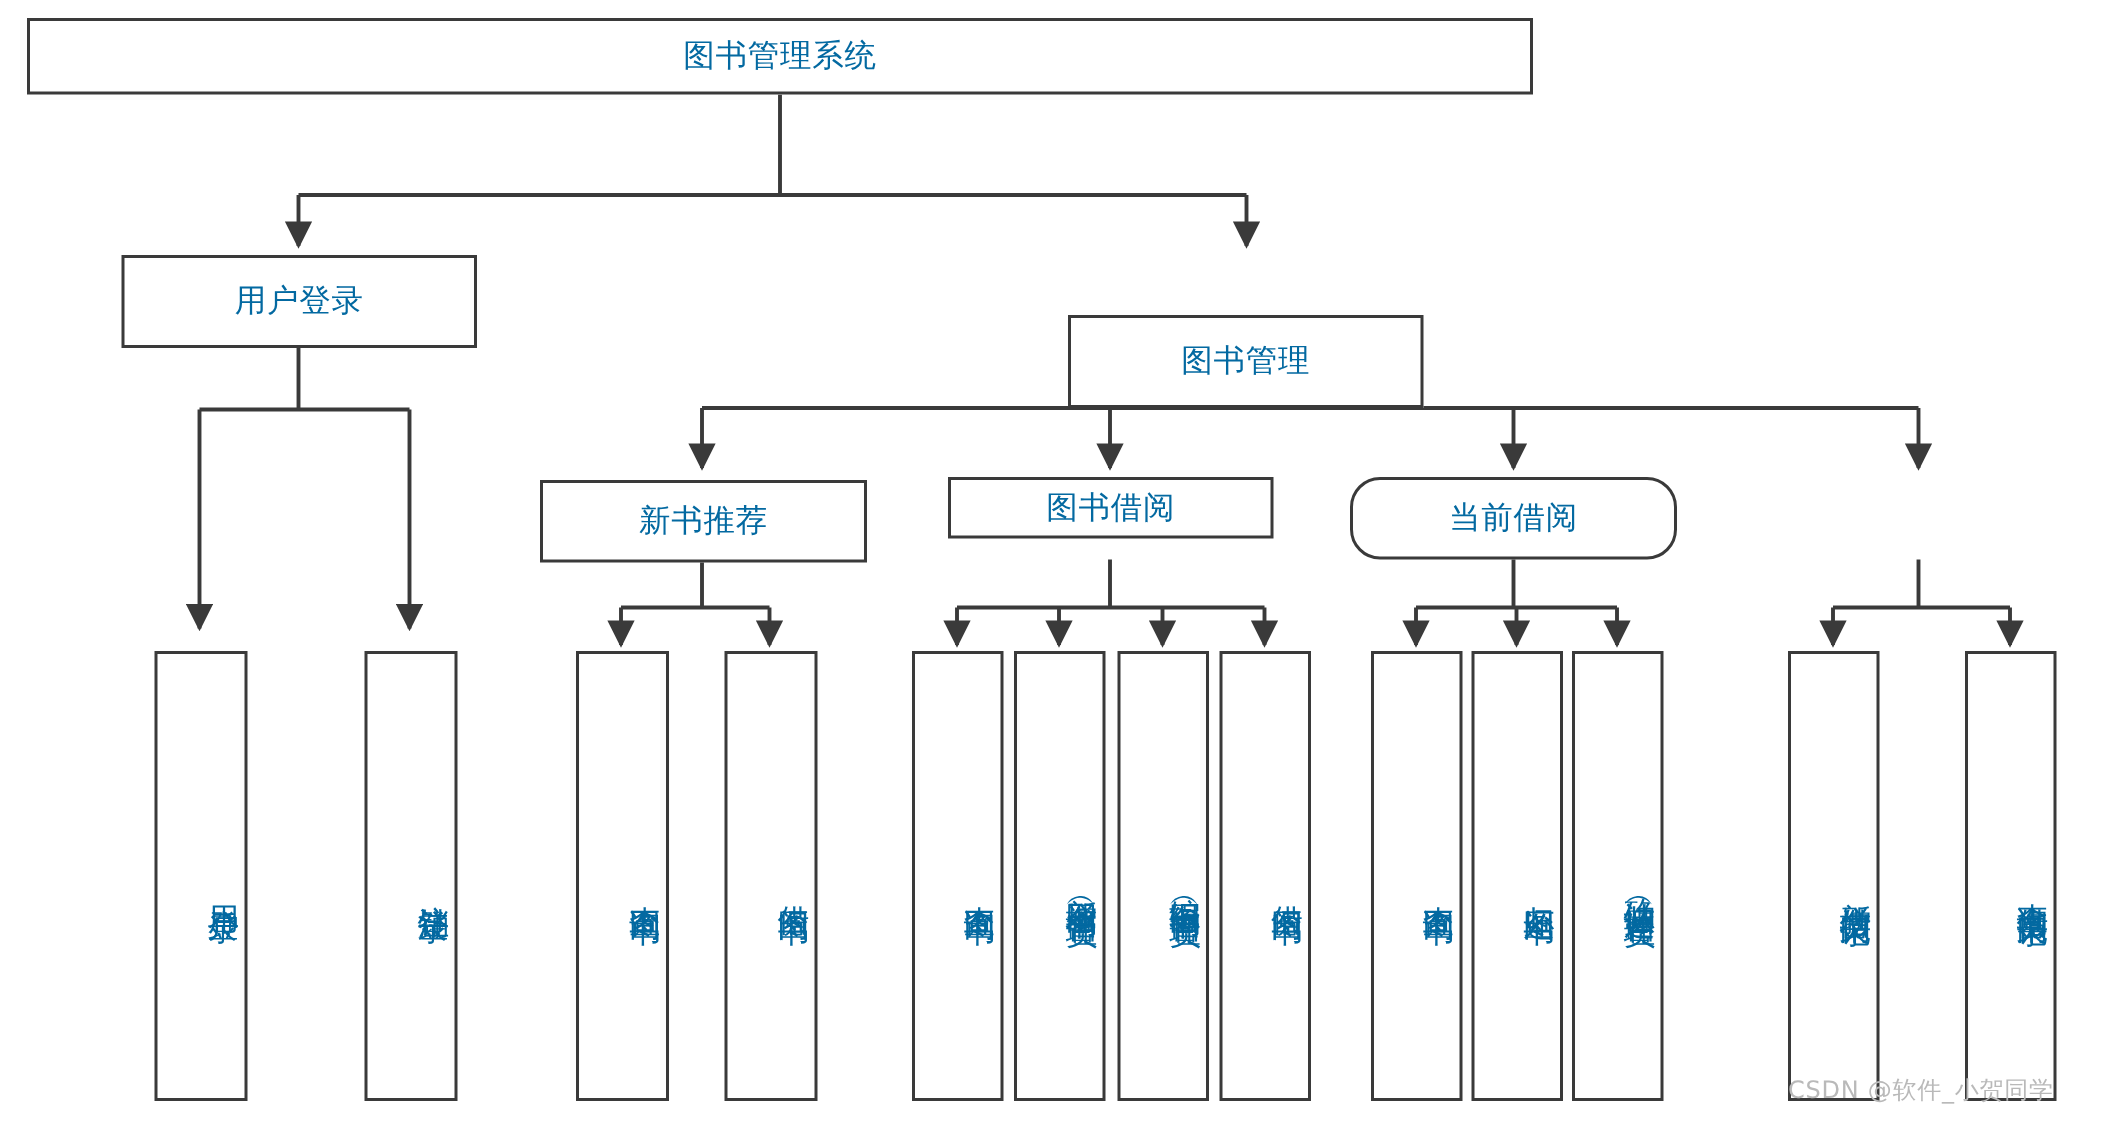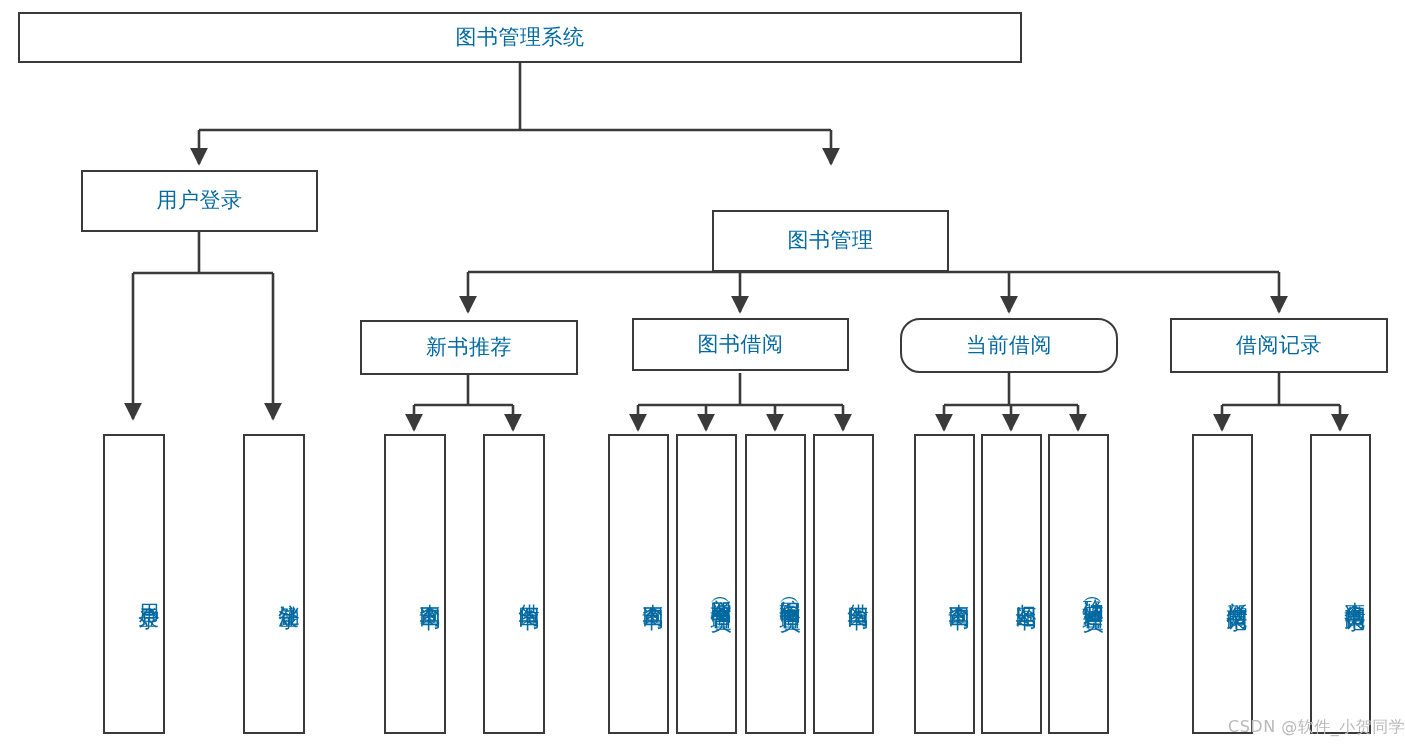--- a/index.html
+++ b/index.html
@@ -127,28 +127,25 @@
   <div class="node horiz" style="left:81px; top:170px; width:237px; height:62px;">
     <span class="label">用户登录</span>
   </div>
   <div class="node horiz" style="left:712px; top:170px; width:237px; height:62px;margin-top:40px;">
     <span class="label">图书管理</span>
   </div>
 
   <div class="node horiz" style="left:360px; top:320px; width:218px; height:55px;">
     <span class="label">新书推荐</span>
   </div>
-  <div class="node horiz" style="left:632px; top:318px; width:217px; height:53px;">
+  <div class="node horiz" style="left:632px; top:318px; width:217px; height:41px;">
     <span class="label">图书借阅</span>
   </div>
   <div class="node horiz" style="left:900px; top:318px; width:218px; height:55px;border-radius:20px;">
     <span class="label">当前借阅</span>
-  </div>
-  <div class="node horiz" style="left:1170px; top:318px; width:218px; height:55px;">
-    <span class="label">借阅记录</span>
   </div>
 
   <div class="node vert" style="left:103px; top:434px; width:62px; height:300px;">
     <span class="label">用户登录</span>
   </div>
   <div class="node vert" style="left:243px; top:434px; width:62px; height:300px;">
     <span class="label">注销登录</span>
   </div>
 
   <div class="node vert" style="left:384px; top:434px; width:62px; height:300px;">
@@ -181,15 +178,15 @@
     <span class="label">确认归还（管理员）</span>
   </div>
 
   <div class="node vert" style="left:1192px; top:434px; width:61px; height:300px;">
     <span class="label">新增借阅记录</span>
   </div>
   <div class="node vert" style="left:1310px; top:434px; width:61px; height:300px;">
     <span class="label">查询借阅记录</span>
   </div>
 
-  <div class="watermark" style="left:1192px; top:717px;padding-left:36px;">CSDN @软件_小贺同学</div>
+  <div class="watermark" style="left:1192px; top:717px;">CSDN @软件_小贺同学</div>
 
 </div>
 
 </body></html>

